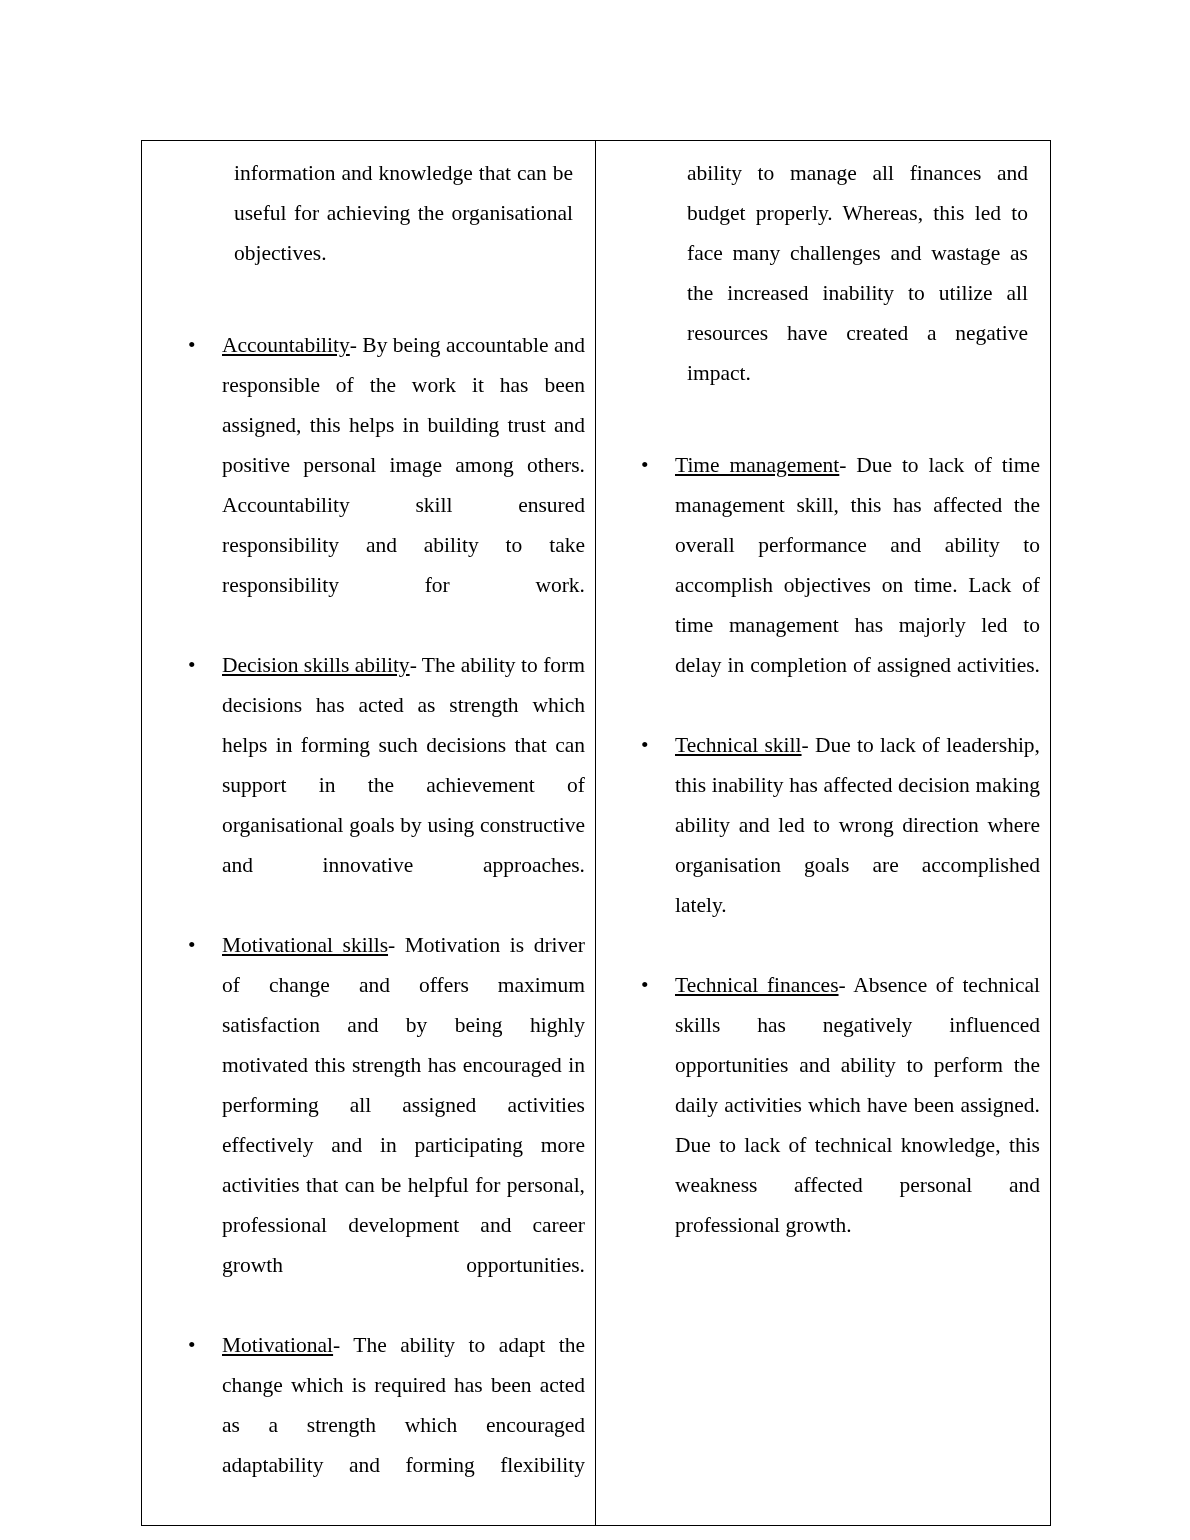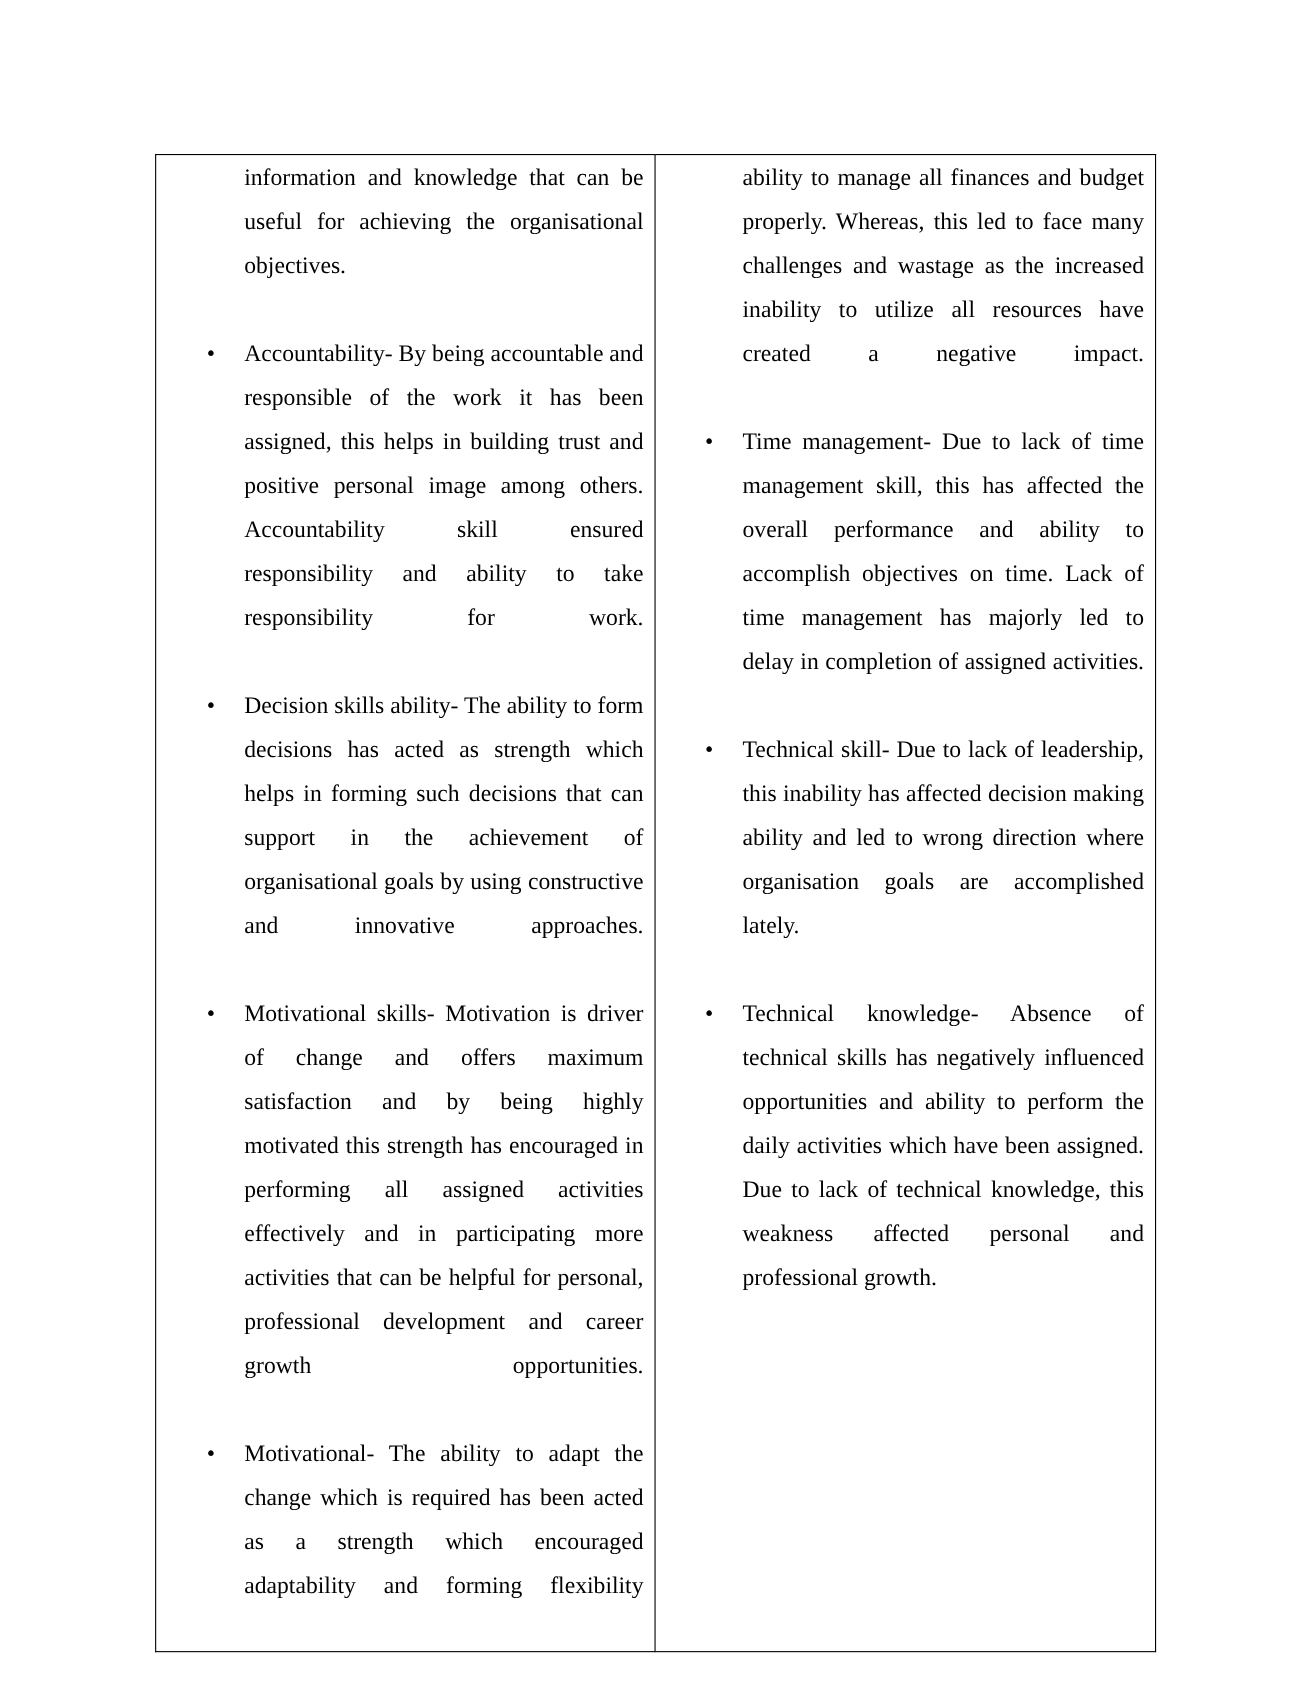--- a/index.html
+++ b/index.html
@@ -44,21 +44,21 @@
   .col-strengths { width: 453px; }
   .col-weaknesses { width: 454px; }
 
   .cell-inner {
     padding: 0 10px 0 0;
     box-sizing: border-box;
   }
 
   
   p.cont {
-    margin: 0;
+    margin: 12px;
     padding: 0;
     text-align: justify;
     text-justify: inter-word;
     font-size: 21.5px;
     line-height: 40px;
     text-indent: 0;
   }
 
   ul.swot-list {
     list-style: none;
@@ -96,20 +96,21 @@
   .col-strengths p.cont {
     padding-left: 0;
   }
 
   
   .col-weaknesses .cell-inner {
     padding-left: 79px;
   }
 
   .term {
+    text-decoration: underline;
     text-underline-offset: 2px;
   }
 
   
   li::after, p.cont::after {
     content: "";
     display: inline-block;
     width: 100%;
   }
   li.no-stretch::after, p.no-stretch::after { display: none; }
@@ -159,21 +160,21 @@
 
               <li>
                 <span class="bullet">•</span><span class="term">Time management</span><span>- Due to lack of time management skill, this has affected the overall performance and ability to accomplish objectives on time. Lack of time management has majorly led to delay in completion of assigned activities.</span>
               </li>
 
               <li>
                 <span class="bullet">•</span><span class="term">Technical skill</span><span>- Due to lack of leadership, this inability has affected decision making ability and led to wrong direction where organisation goals are accomplished lately.</span>
               </li>
 
               <li class="no-stretch">
-                <span class="bullet">•</span><span class="term">Technical knowledge</span><span>- Absence of technical skills has negatively influenced opportunities and ability to perform the daily activities which have been assigned. Due to lack of technical knowledge, this weakness affected personal and professional growth.</span>
+                <span class="bullet">•</span><span class="term">Technical finances</span><span>- Absence of technical skills has negatively influenced opportunities and ability to perform the daily activities which have been assigned. Due to lack of technical knowledge, this weakness affected personal and professional growth.</span>
               </li>
 
             </ul>
           </div>
         </td>
 
       </tr>
     </tbody>
   </table>
 

